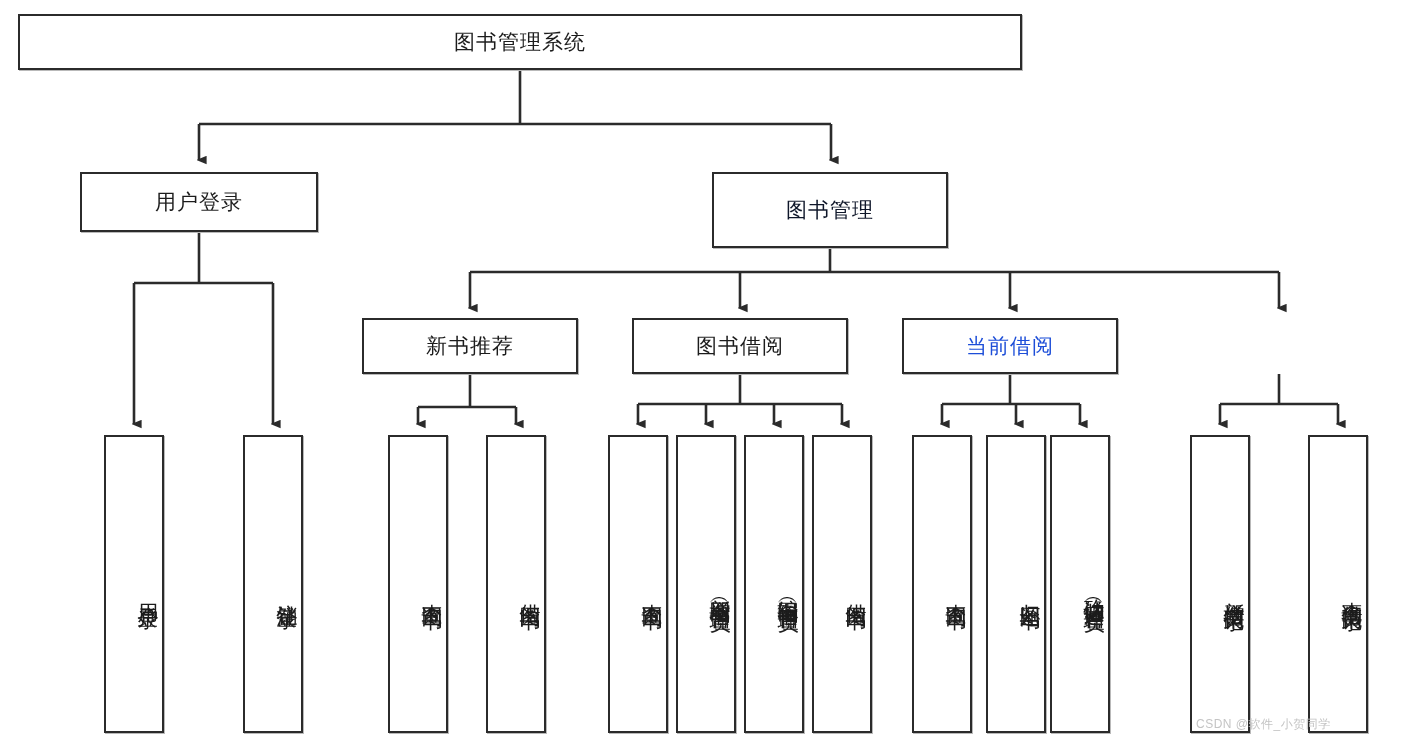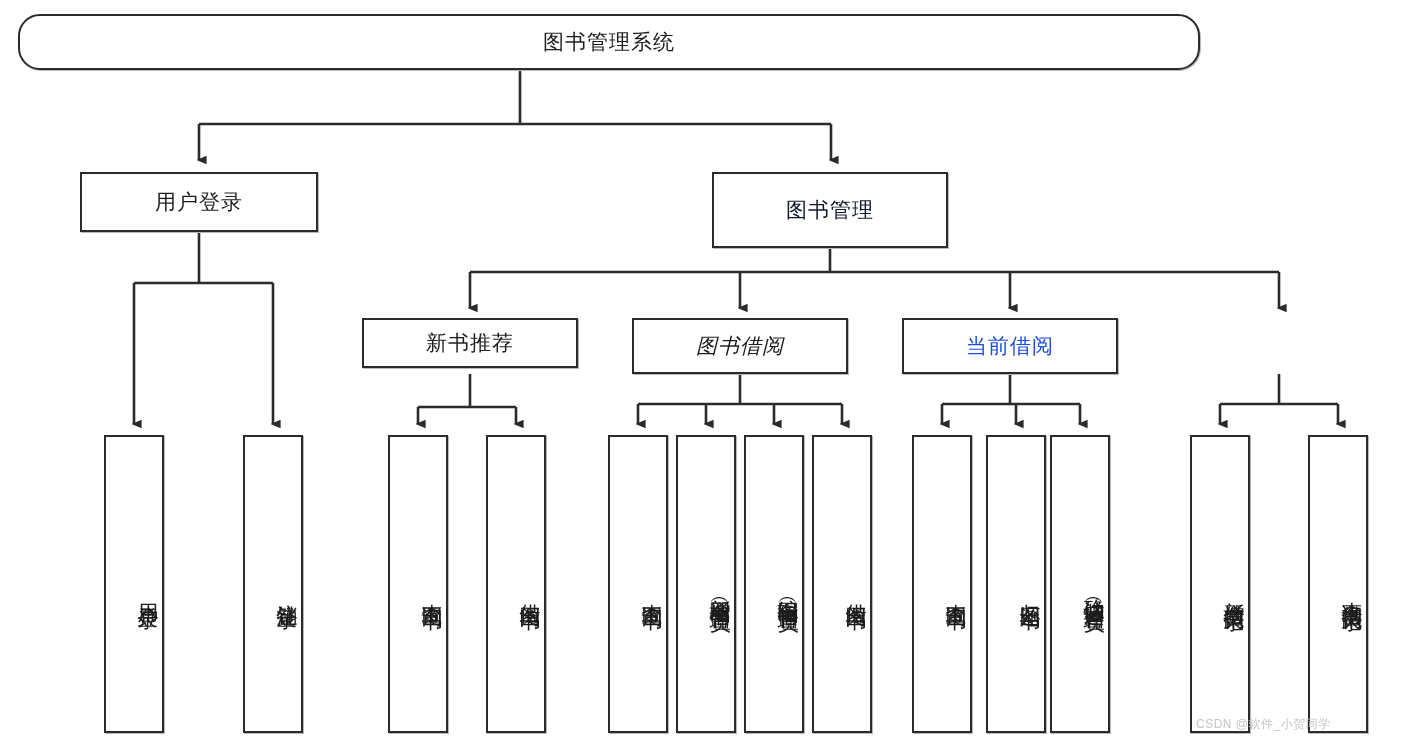--- a/index.html
+++ b/index.html
@@ -112,27 +112,27 @@
       <path d="M1016,404 L1016,424" marker-end="url(#arrow)"></path>
       <path d="M1080,404 L1080,424" marker-end="url(#arrow)"></path>
 
       <path d="M1279,374 L1279,404"></path>
       <path d="M1220,404 L1338,404"></path>
       <path d="M1220,404 L1220,424" marker-end="url(#arrow)"></path>
       <path d="M1338,404 L1338,424" marker-end="url(#arrow)"></path>
     </g>
   </svg>
 
-  <div class="node horiz" style="left: 18px; top: 14px; width: 1182px; height: 56px; border-color: rgb(43, 43, 43); background: rgb(255, 255, 255); color: rgb(28, 28, 28); border-radius: 22px;">图书管理系统</div>
+  <div class="node horiz" style="left: 18px; top: 14px; width: 1004px; height: 56px; border-color: rgb(43, 43, 43); background: rgb(255, 255, 255); color: rgb(28, 28, 28);">图书管理系统</div>
 
   <div class="node horiz" style="left: 80px; top: 172px; width: 238px; height: 60px; border-color: rgb(43, 43, 43); background: rgb(255, 255, 255); color: rgb(28, 28, 28);">用户登录</div>
   <div class="node horiz" style="left: 712px; top: 172px; width: 236px; height: 76px; border-color: rgb(43, 43, 43); background: rgb(255, 255, 255); color: #0f172a;">图书管理</div>
 
-  <div class="node horiz" style="left: 362px; top: 318px; width: 216px; height: 50px; border-color: rgb(43, 43, 43); background: rgb(255, 255, 255); color: rgb(28, 28, 28);">新书推荐</div>
-  <div class="node horiz" style="left: 632px; top: 318px; width: 216px; height: 56px; border-color: rgb(43, 43, 43); background: rgb(255, 255, 255); color: rgb(28, 28, 28); font-style: italic;">图书借阅</div>
+  <div class="node horiz" style="left: 362px; top: 318px; width: 216px; height: 56px; border-color: rgb(43, 43, 43); background: rgb(255, 255, 255); color: rgb(28, 28, 28);">新书推荐</div>
+  <div class="node horiz" style="left: 632px; top: 318px; width: 216px; height: 56px; border-color: rgb(43, 43, 43); background: rgb(255, 255, 255); color: rgb(28, 28, 28);">图书借阅</div>
   <div class="node horiz" style="left: 902px; top: 318px; width: 216px; height: 56px; border-color: rgb(43, 43, 43); background: rgb(255, 255, 255); color: #1d4ed8;">当前借阅</div>
 
   <div class="node vert" style="left: 104px; top: 435px; width: 60px; height: 298px; border-color: rgb(43, 43, 43); background: rgb(255, 255, 255); color: rgb(28, 28, 28);">用户登录</div>
   <div class="node vert" style="left: 243px; top: 435px; width: 60px; height: 298px; border-color: rgb(43, 43, 43); background: rgb(255, 255, 255); color: rgb(28, 28, 28);">注销登录</div>
   <div class="node vert" style="left: 388px; top: 435px; width: 60px; height: 298px; border-color: rgb(43, 43, 43); background: rgb(255, 255, 255); color: rgb(28, 28, 28);">查询图书</div>
   <div class="node vert" style="left: 486px; top: 435px; width: 60px; height: 298px; border-color: rgb(43, 43, 43); background: rgb(255, 255, 255); color: rgb(28, 28, 28);">借阅图书</div>
   <div class="node vert" style="left: 608px; top: 435px; width: 60px; height: 298px; border-color: rgb(43, 43, 43); background: rgb(255, 255, 255); color: rgb(28, 28, 28);">查询图书</div>
   <div class="node vert" style="left: 676px; top: 435px; width: 60px; height: 298px; border-color: rgb(43, 43, 43); background: rgb(255, 255, 255); color: rgb(28, 28, 28);">新增图书（管理员）</div>
   <div class="node vert" style="left: 744px; top: 435px; width: 60px; height: 298px; border-color: rgb(43, 43, 43); background: rgb(255, 255, 255); color: rgb(28, 28, 28);">编辑图书（管理员）</div>
   <div class="node vert" style="left: 812px; top: 435px; width: 60px; height: 298px; border-color: rgb(43, 43, 43); background: rgb(255, 255, 255); color: rgb(28, 28, 28);">借阅图书</div>

